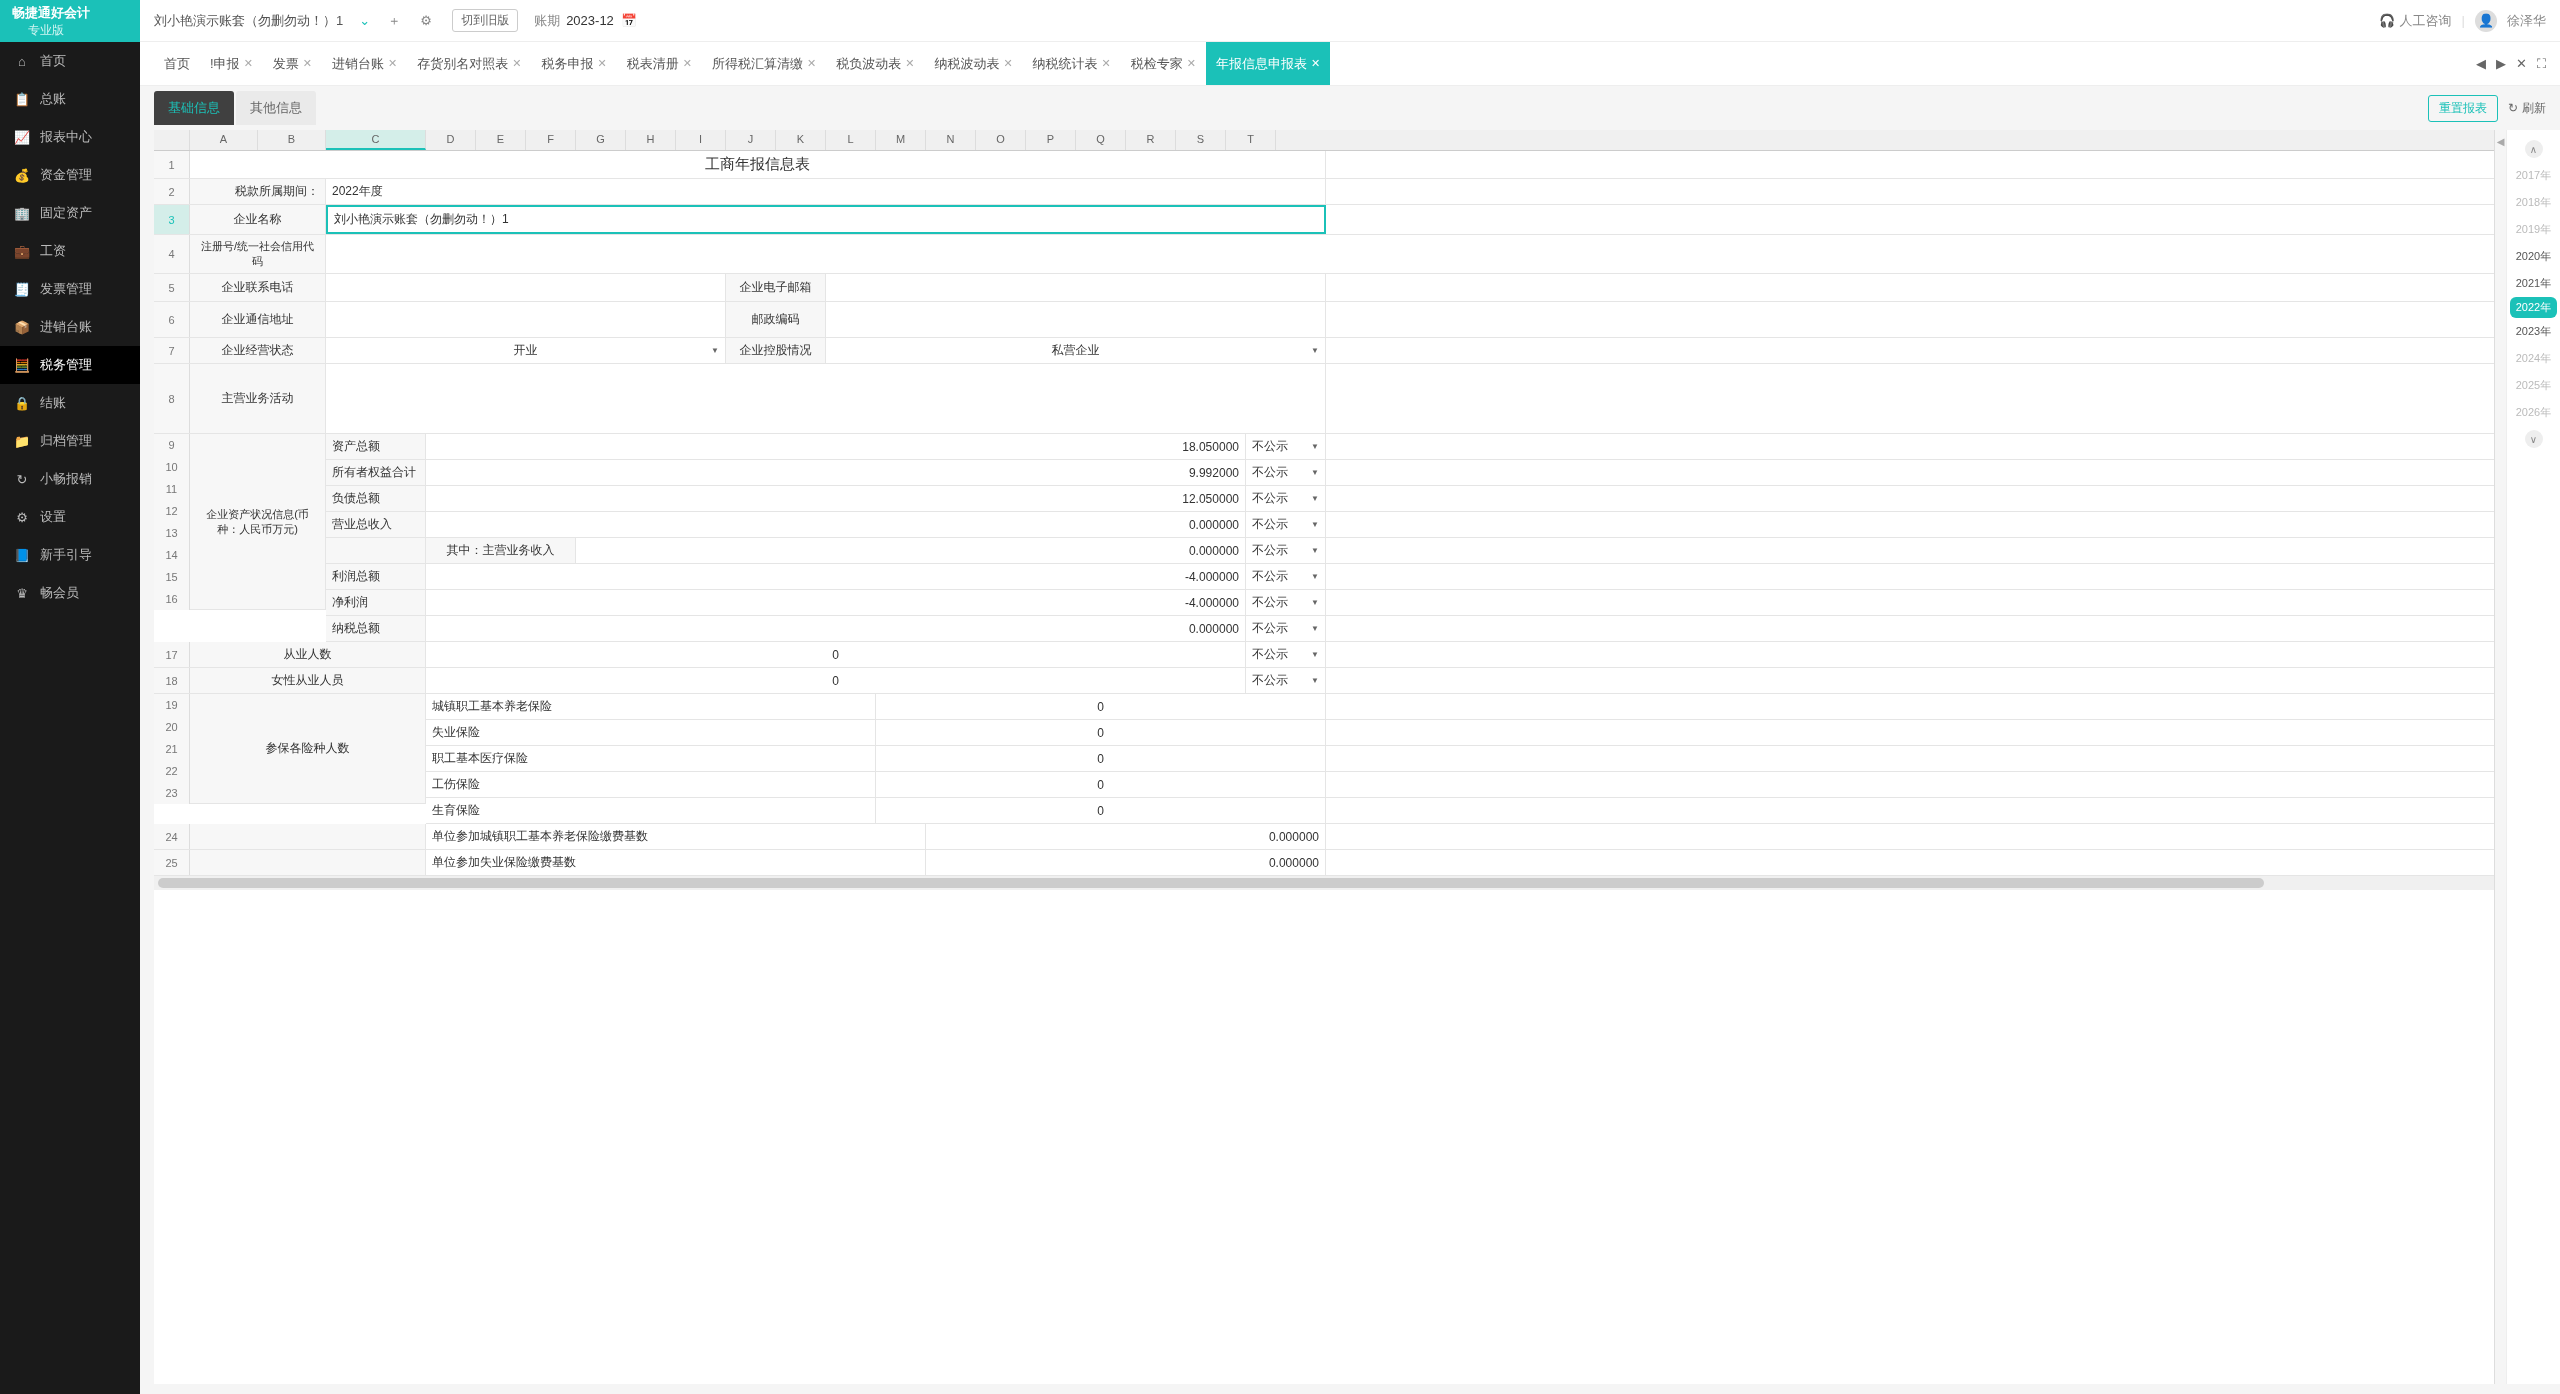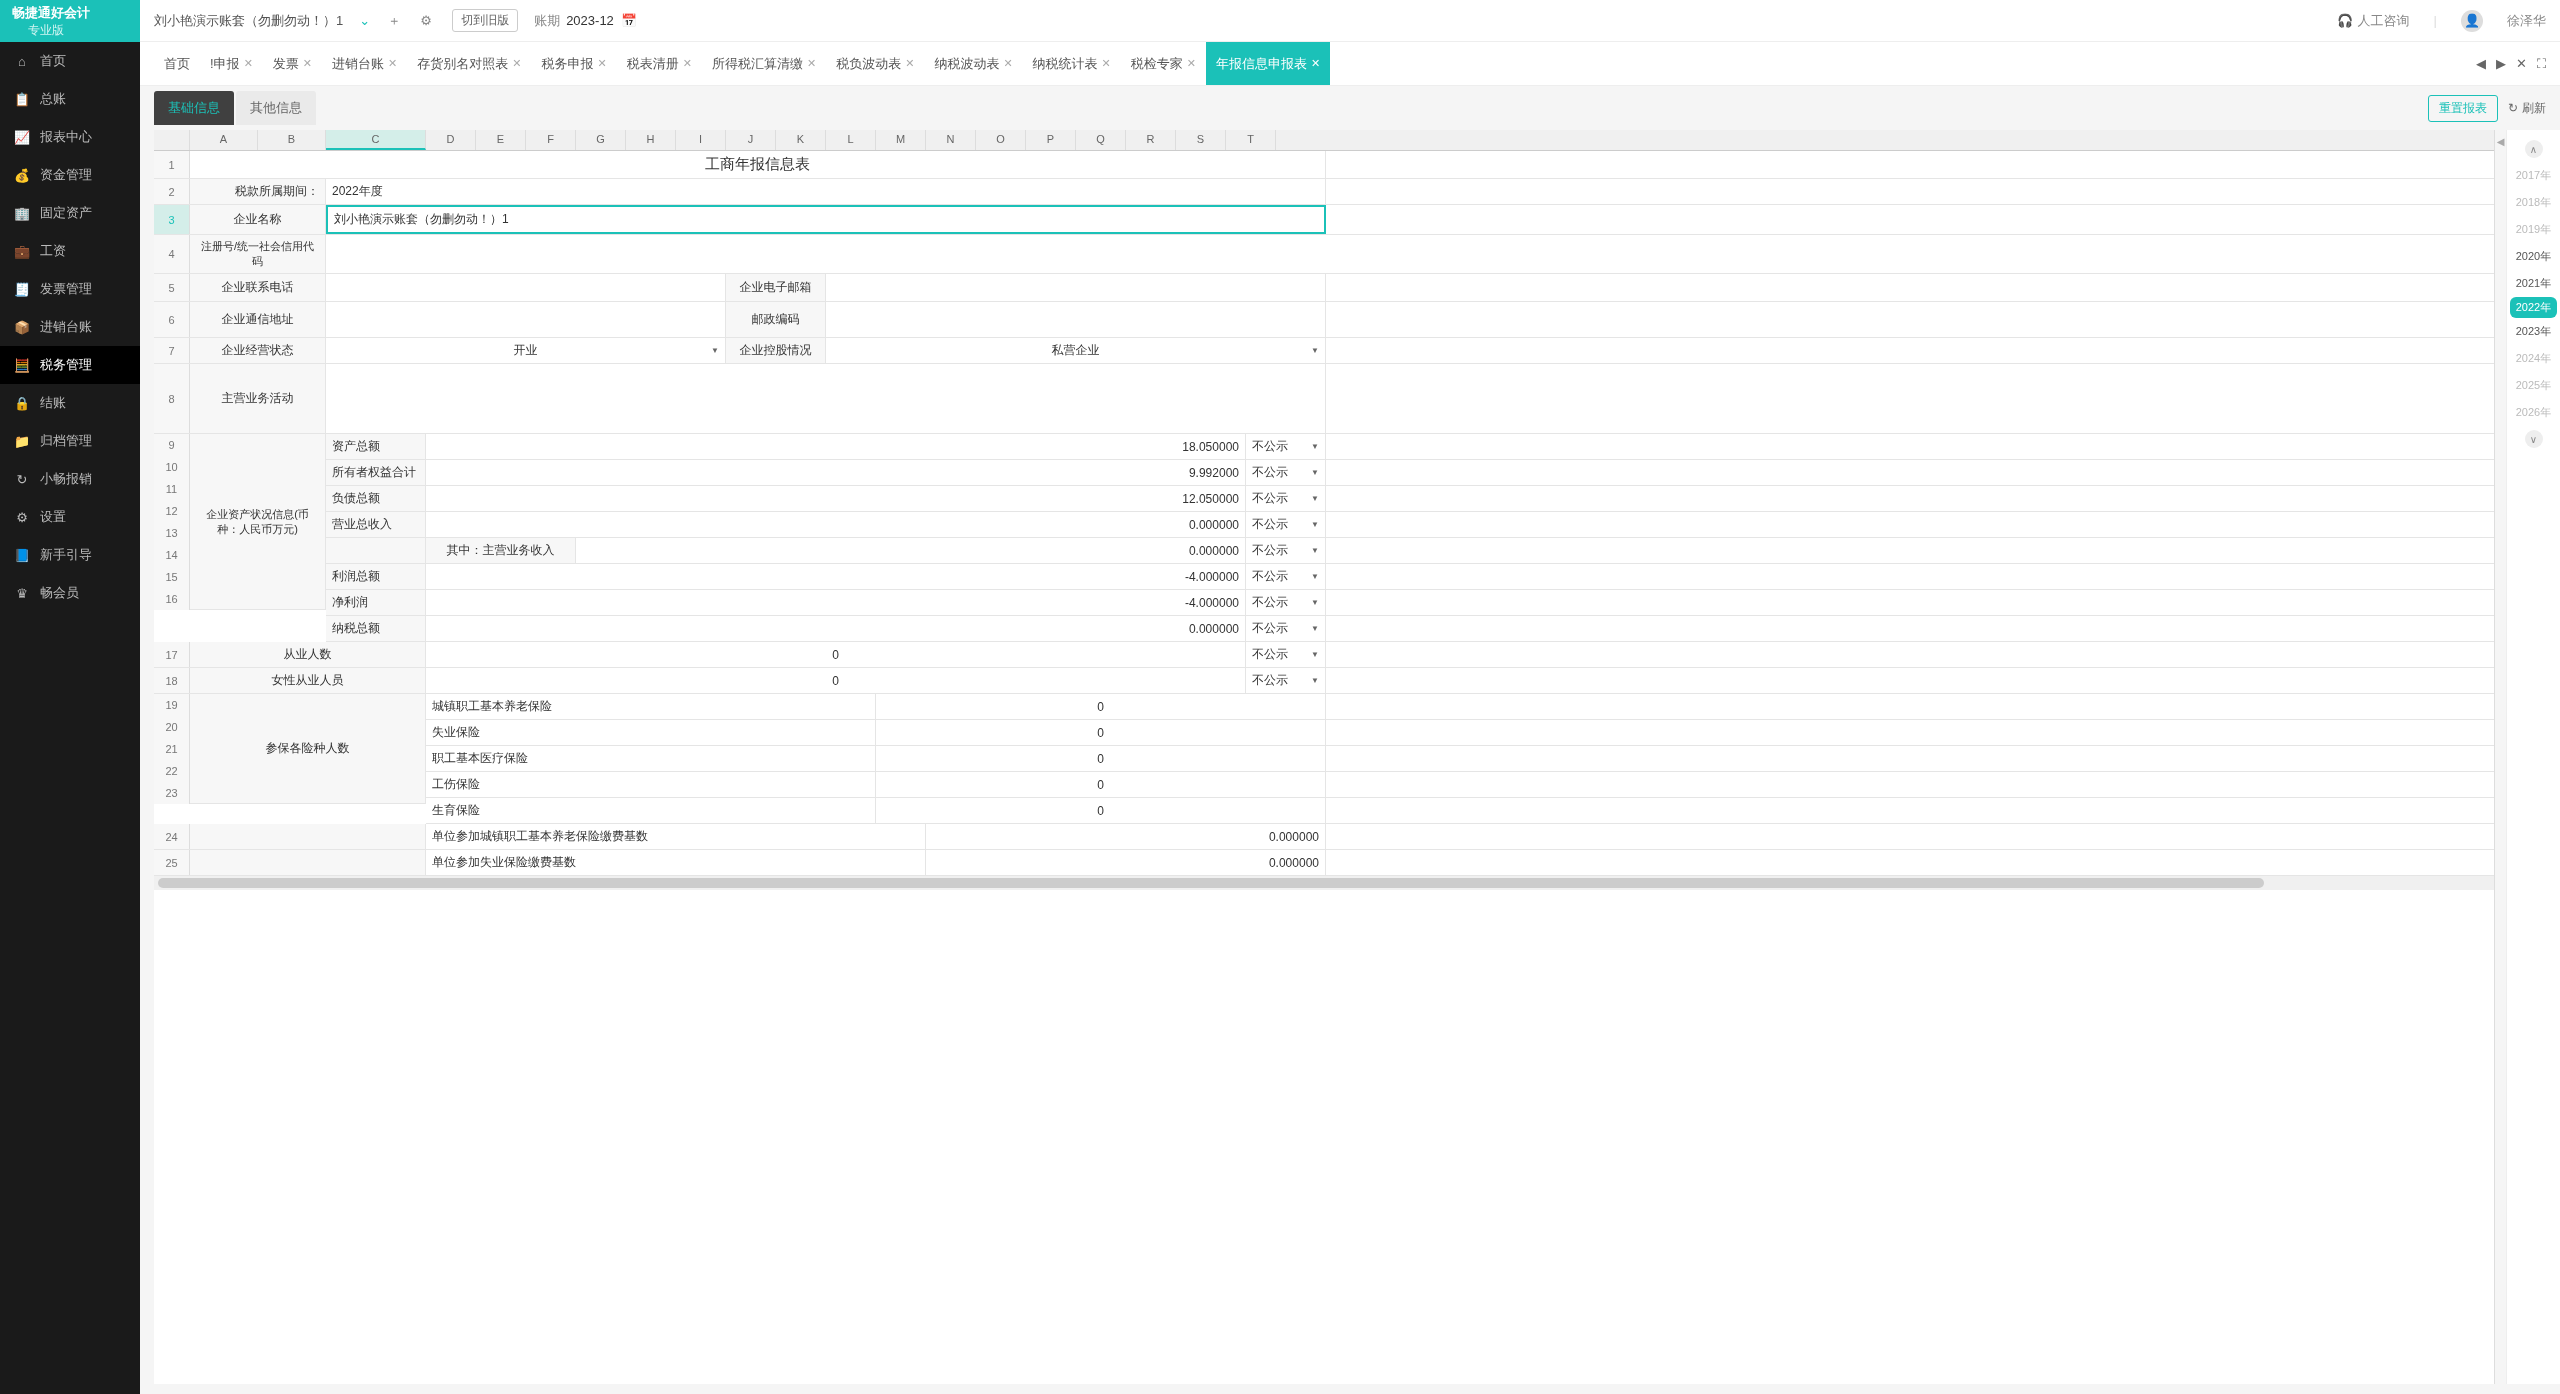--- a/index.html
+++ b/index.html
@@ -12,21 +12,21 @@
 .nav-item.active { background: #000; color: #fff; }
 .nav-icon { width: 16px; height: 16px; margin-right: 10px; display: inline-flex; align-items: center; justify-content: center; }
 .main { flex: 1; display: flex; flex-direction: column; overflow: hidden; }
 .topbar { height: 42px; display: flex; align-items: center; padding: 0 14px; border-bottom: 1px solid #eee; }
 .account-sel { color: #555; margin-right: 8px; }
 .chevron-down { color: #1bc1b8; margin: 0 8px; cursor: pointer; }
 .icon-btn { width: 24px; height: 24px; display: inline-flex; align-items: center; justify-content: center; cursor: pointer; color: #888; margin: 0 4px; }
 .old-ver { border: 1px solid #ccc; border-radius: 3px; padding: 2px 8px; color: #666; cursor: pointer; font-size: 12px; margin: 0 10px; }
 .period-label { color: #888; margin-left: 6px; margin-right: 6px; }
 .period-val { color: #333; }
-.topbar-right { margin-left: auto; display: flex; align-items: center; gap: 24px; color: #888; }
+.topbar-right { margin-left: auto; display: flex; align-items: center; gap: 10px; color: #888; }
 .avatar { width: 22px; height: 22px; border-radius: 50%; background: #ddd; display: inline-flex; align-items: center; justify-content: center; }
 .tabs { height: 44px; display: flex; align-items: center; padding: 0 14px; border-bottom: 1px solid #eee; background: #fff; overflow: hidden; }
 .tab { padding: 0 10px; display: flex; align-items: center; height: 44px; cursor: pointer; color: #555; white-space: nowrap; }
 .tab .close { margin-left: 4px; color: #aaa; font-size: 11px; }
 .tab.active { background: #1bc1b8; color: #fff; }
 .tab.active .close { color: #fff; }
 .tabs-ctrl { margin-left: auto; display: flex; align-items: center; gap: 10px; color: #666; }
 .subtabs { height: 44px; display: flex; align-items: center; padding: 0 14px; background: #f5f5f5; }
 .subtab { padding: 8px 14px; cursor: pointer; color: #666; background: #eaeaea; border-radius: 3px 3px 0 0; margin-right: 2px; }
 .subtab.active { background: #404040; color: #1bc1b8; }

